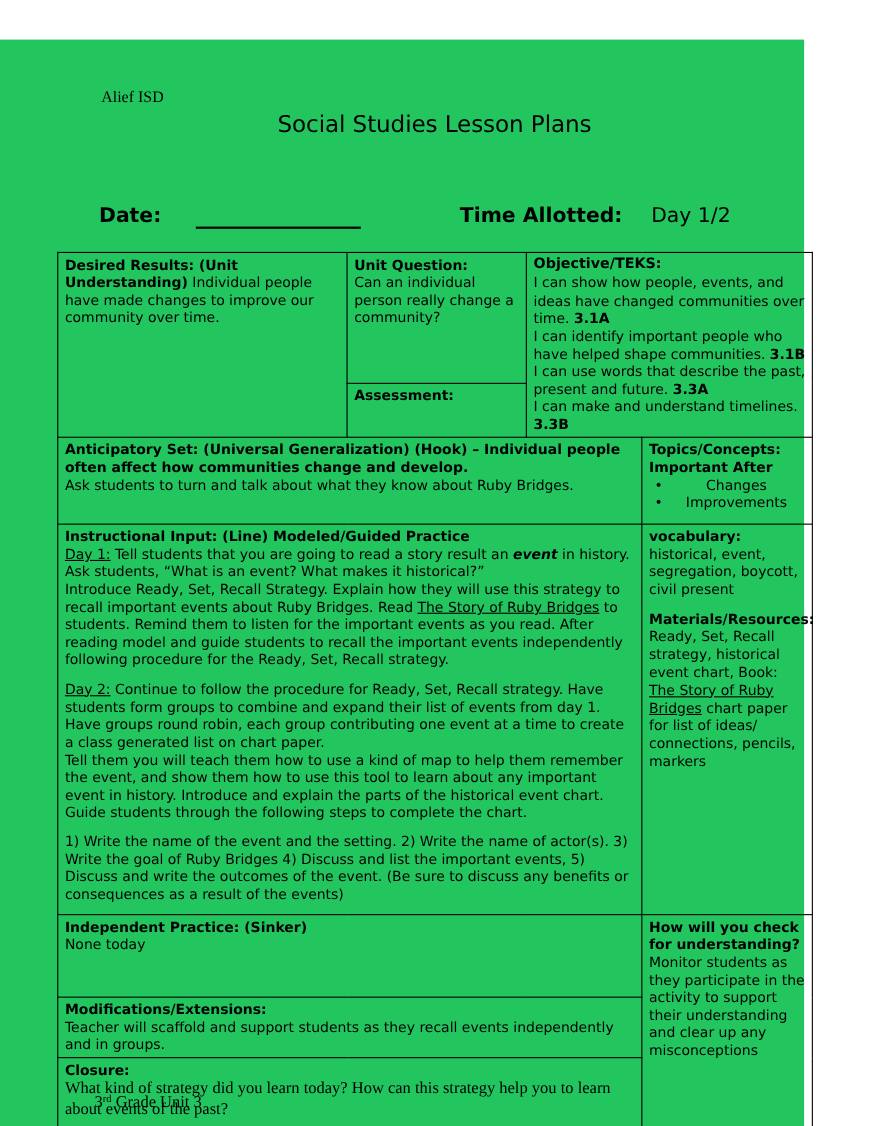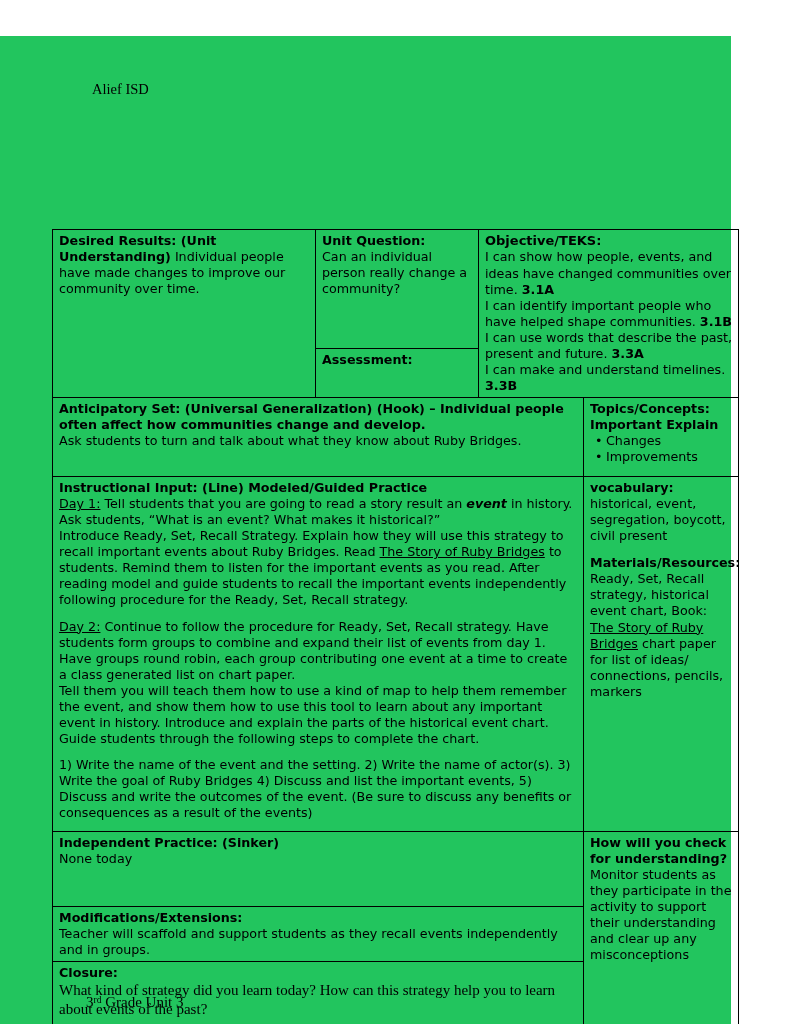--- a/index.html
+++ b/index.html
@@ -105,21 +105,21 @@
   .obj-cell { font-size: 11.1px; line-height: 1.235; padding-top: 3px; }
   .obj-cell .hdr { font-size: 13px; font-weight: bold; }
 
   .sidebar-cell { font-size: 12.7px; line-height: 1.30; }
 
   .bullets {
     margin: 0;
     padding-left: 16px;
     list-style: none;
   }
-  .bullets li { position: relative; }
+  .bullets li { position: relative; text-align: center; }
   .bullets li::before {
     content: "\2022";
     position: absolute;
     left: -11px;
     top: 0;
   }
 
   .gap { height: 11px; }
 
   .closure-body {
@@ -142,22 +142,29 @@
   .spacer { height: 10px; }
 </style>
 </head>
 <body>
 
 <div class="page">
 
   <div class="org-name">Alief ISD</div>
 
   <div class="title-block">
+    <div>Social Studies Lesson Plans</div>
   </div>
 
+  <div class="datebar">
+    <span class="date-label">Date:</span>
+    <span class="date-rule"></span>
+    <span class="time-label">Time Allotted:</span>
+    <span class="time-value">Day 1/2</span>
+  </div>
 
   <table class="lp-table">
     <colgroup>
       <col style="width:263px">
       <col style="width:163px">
       <col style="width:105px">
       <col style="width:155px">
     </colgroup>
 
     <tbody>
@@ -184,21 +191,21 @@
       </td>
     </tr>
 
     <tr>
       <td colspan="3" style="height:72px">
         <div class="b">Anticipatory Set: (Universal Generalization) (Hook) – Individual people often affect how communities change and develop.</div>
         <div>Ask students to turn and talk about what they know about Ruby Bridges.</div>
       </td>
       <td class="sidebar-cell">
         <div class="b">Topics/Concepts:</div>
-        <div class="b">Important Explain</div>
+        <div class="b">Important After</div>
         <ul class="bullets">
           <li>Changes</li>
           <li>Improvements</li>
         </ul>
       </td>
     </tr>
 
     <tr>
       <td colspan="3" style="height:348px">
         <div class="b">Instructional Input: (Line) Modeled/Guided Practice</div>

